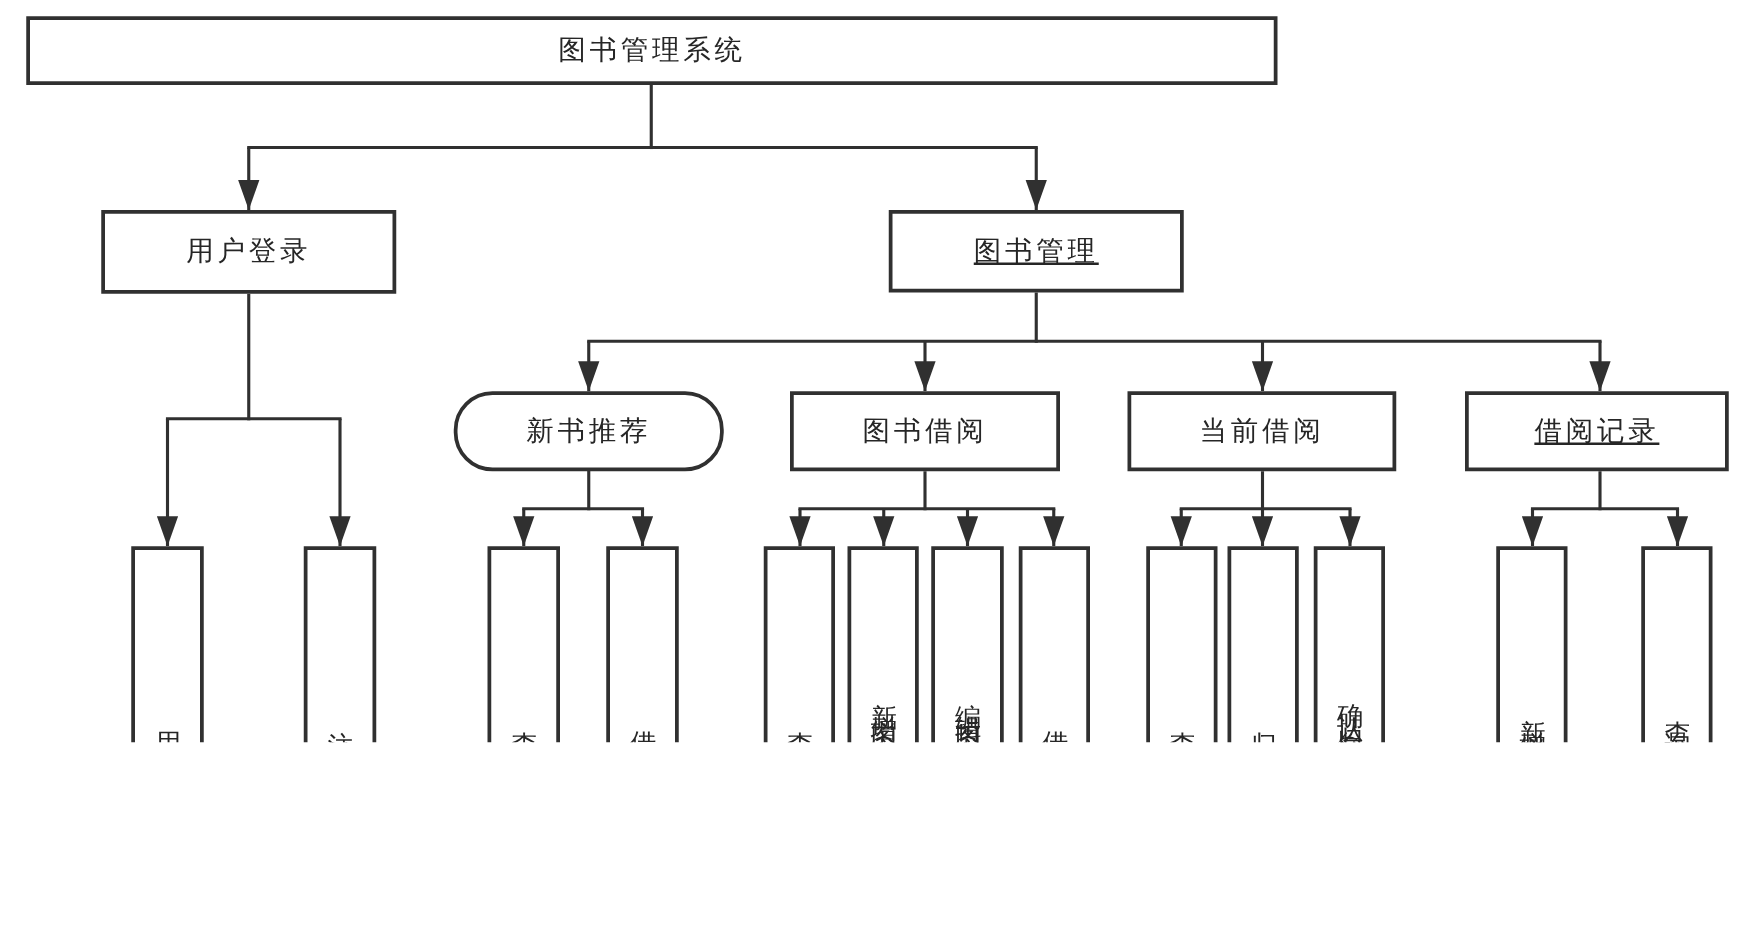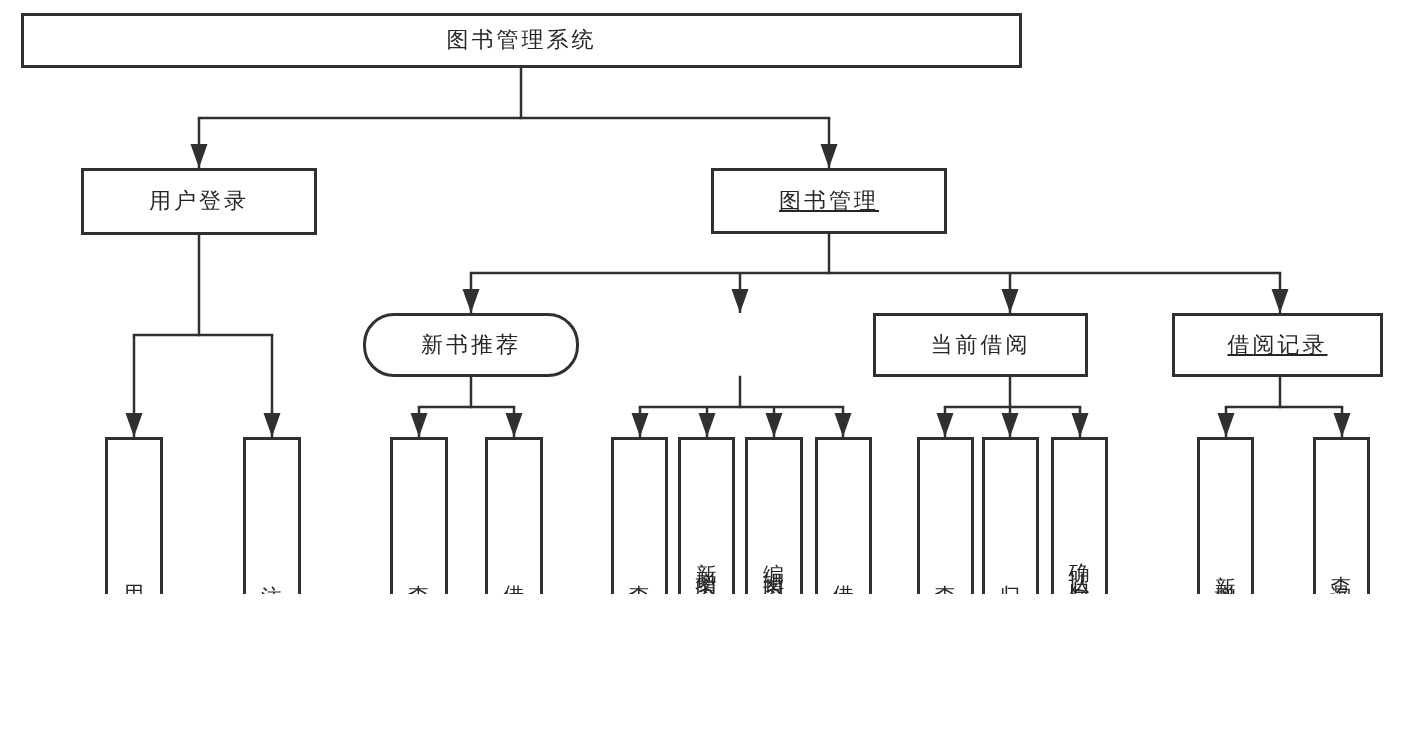--- a/index.html
+++ b/index.html
@@ -33,21 +33,21 @@
     white-space:normal;
   }
   
   #b-root{left:21px;top:13px;width:1001px;height:55px;}
   
   #b-login{left:81px;top:168px;width:236px;height:67px;}
   #b-mgmt{left:711px;top:168px;width:236px;height:66px;text-decoration:underline;}
   
   #b-rec{left:363px;top:313px;width:216px;height:64px;border-radius:31px;}
   #b-borrow{left:632px;top:313px;width:216px;height:64px;}
-  #b-current{left:873px;top:313px;width:215px;height:64px;font-family:Liberation Serif, serif;}
+  #b-current{left:902px;top:313px;width:215px;height:64px;font-family:Liberation Serif, serif;}
   #b-records{left:1172px;top:313px;width:211px;height:64px;text-decoration:underline;}
   
   .leafrow{top:437px;height:298px;}
   #l1{left:105px;width:58px;}
   #l2{left:243px;width:58px;}
   #l3{left:390px;width:58px;}
   #l4{left:485px;width:58px;}
   #l5{left:611px;width:57px;}
   #l6{left:678px;width:57px;}
   #l7{left:745px;width:58px;}
@@ -125,20 +125,23 @@
   <div class="box" id="b-login">
     <span class="lbl">用户登录</span>
   </div>
   <div class="box" id="b-mgmt">
     <span class="lbl">图书管理</span>
   </div>
 
   <div class="box" id="b-rec">
     <span class="lbl">新书推荐</span>
   </div>
+  <div class="box" id="b-borrow">
+    <span class="lbl">图书借阅</span>
+  </div>
   <div class="box" id="b-current">
     <span class="lbl">当前借阅</span>
   </div>
   <div class="box" id="b-records">
     <span class="lbl">借阅记录</span>
   </div>
 
   <div class="box v leafrow" id="l1">
     <span class="lbl">用户登录</span>
   </div>

